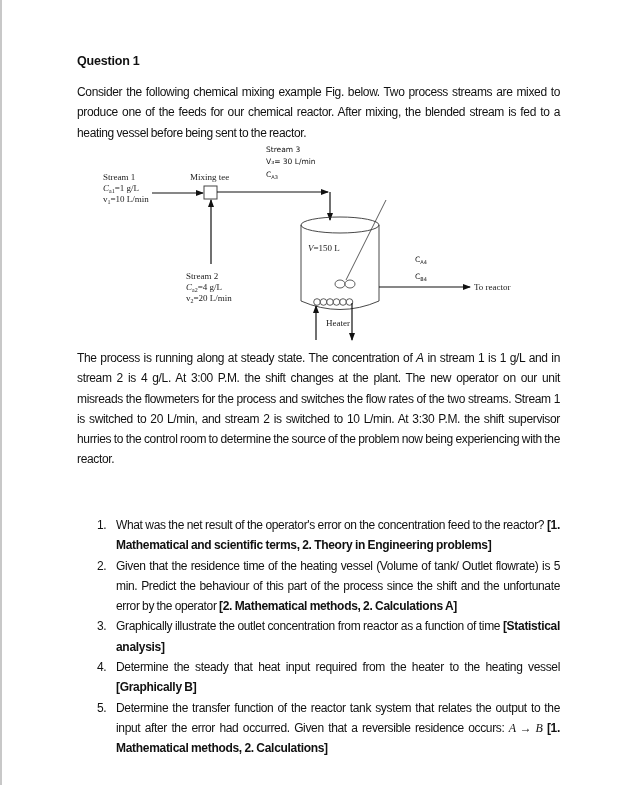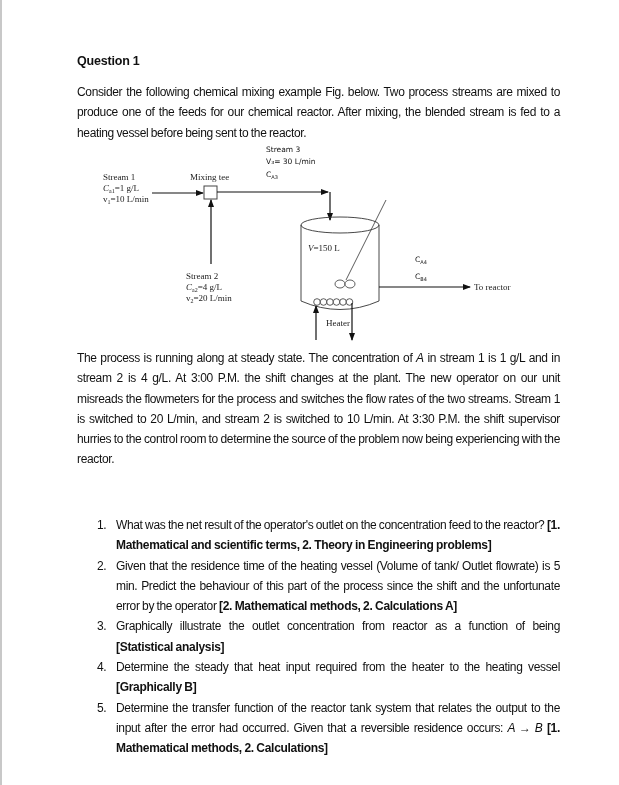--- a/index.html
+++ b/index.html
@@ -31,21 +31,21 @@
   .dlabel-sans { font-family: "DejaVu Sans", sans-serif; font-size: 7.5px; fill: #111; }
 
   ol.questions {
     position: absolute; left: 77px; top: 515px; width: 483px;
     margin: 0; padding: 0; list-style: none;
     font-size: 12px; line-height: 20.3px; letter-spacing: -0.35px; word-spacing: -0.5px;
   }
   ol.questions li { position: relative; padding-left: 39px; text-align: justify; }
   ol.questions .num { position: absolute; left: 20px; top: 0; }
   ol.questions .tag { font-weight: bold; letter-spacing: -0.3px; }
-  .math { font-family: Liberation Sans, sans-serif; font-style: italic; }
+  .math { font-family: Liberation Serif, serif; font-style: italic; }
 </style>
 </head>
 <body>
 
 <div class="left-border"></div>
 
 <div class="q-title">Question 1</div>
 
 <div class="para intro">Consider the following chemical mixing example Fig. below. Two process streams are mixed to produce one of the feeds for our chemical reactor. After mixing, the blended stream is fed to a heating vessel before being sent to the reactor.</div>
 
@@ -114,30 +114,30 @@
     <text class="dlabel-sans" x="415" y="262"><tspan>C</tspan><tspan font-size="5" dy="1.5">A4</tspan></text>
     <text class="dlabel-sans" x="415" y="279"><tspan>C</tspan><tspan font-size="5" dy="1.5">B4</tspan></text>
   </g>
 </svg>
 
 <div class="para body2"><span>The process is running along at steady state. The concentration of </span><i>A</i><span> in stream 1 is 1 g/L and in stream 2 is 4 g/L. At 3:00 P.M. the shift changes at the plant. The new operator on our unit misreads the flowmeters for the process and switches the flow rates of the two streams. Stream 1 is switched to 20 L/min, and stream 2 is switched to 10 L/min. At 3:30 P.M. the shift supervisor hurries to the control room to determine the source of the problem now being experiencing with the reactor.</span></div>
 
 <ol class="questions">
   <li>
     <span class="num">1.</span>
-    <span>What was the net result of the operator's outlet on the concentration feed to the reactor?</span>
+    <span>What was the net result of the operator's error on the concentration feed to the reactor?</span>
     <span class="tag">[1. Mathematical and scientific terms, 2. Theory in Engineering problems]</span>
   </li>
   <li>
     <span class="num">2.</span>
     <span>Given that the residence time of the heating vessel (Volume of tank/ Outlet flowrate) is 5 min. Predict the behaviour of this part of the process since the shift and the unfortunate error by the operator </span><span class="tag">[2. Mathematical methods, 2. Calculations A]</span>
   </li>
   <li>
     <span class="num">3.</span>
-    <span>Graphically illustrate the outlet concentration from reactor as a function of being </span><span class="tag">[Statistical analysis]</span>
+    <span>Graphically illustrate the outlet concentration from reactor as a function of time </span><span class="tag">[Statistical analysis]</span>
   </li>
   <li>
     <span class="num">4.</span>
     <span>Determine the steady that heat input required from the heater to the heating vessel </span><span class="tag">[Graphically B]</span>
   </li>
   <li>
     <span class="num">5.</span>
     <span>Determine the transfer function of the reactor tank system that relates the output to the input after the error had occurred. Given that a reversible residence occurs: </span><span class="math">A → B</span><span class="tag"> [1. Mathematical methods, 2. Calculations]</span>
   </li>
 </ol>

